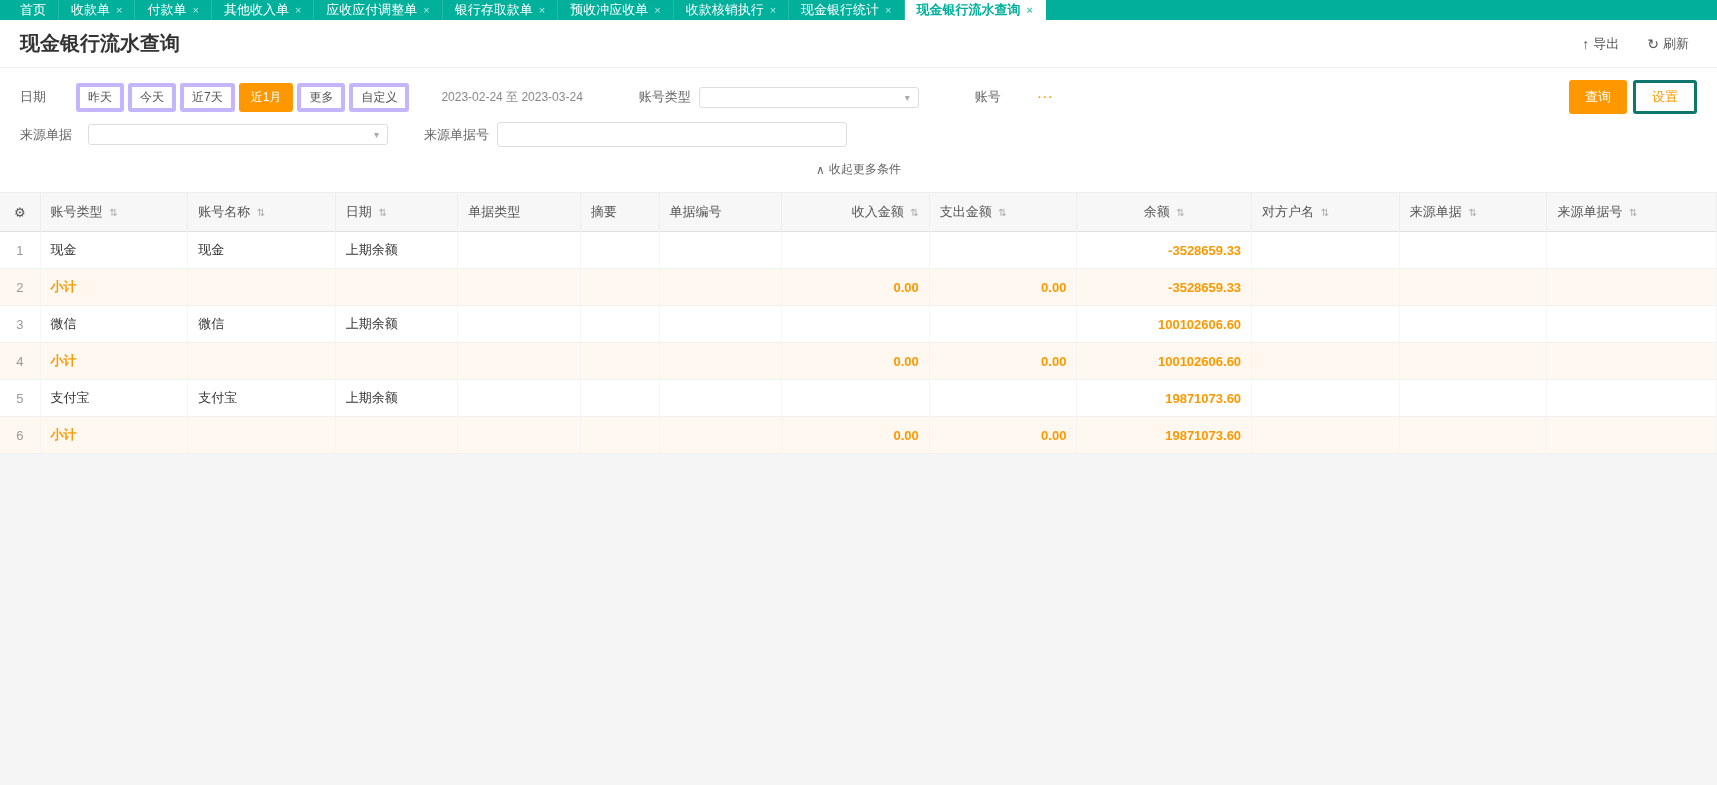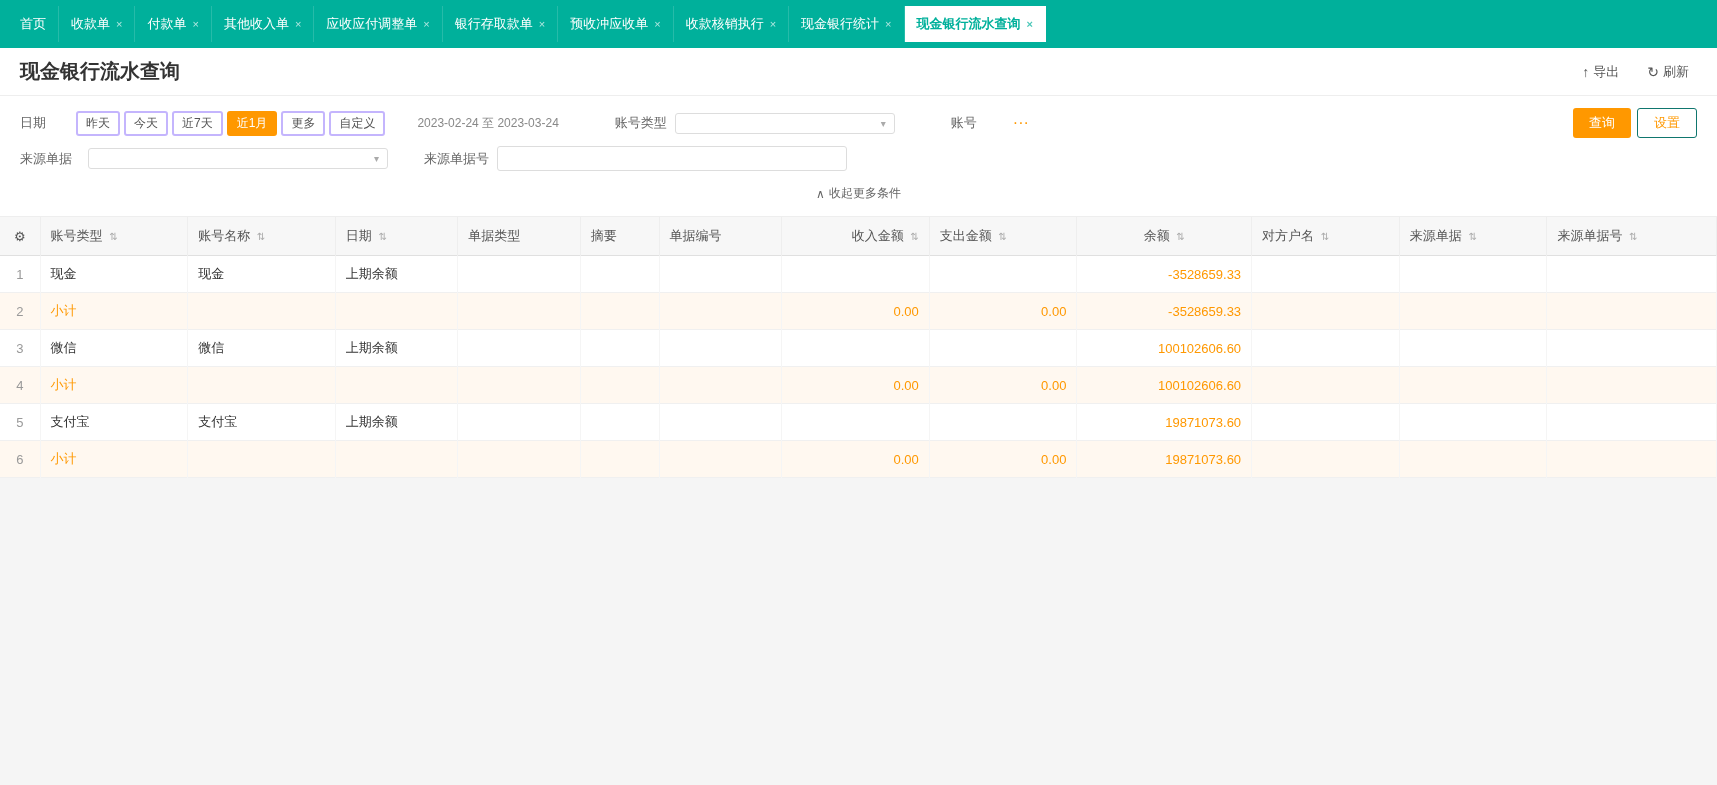--- a/index.html
+++ b/index.html
@@ -3,21 +3,21 @@
   <meta charset="utf-8">
   <style>
     * { box-sizing: border-box; margin: 0; padding: 0; }
     body { font-family: 'Microsoft YaHei', Arial, sans-serif; font-size: 13px; background: #f5f5f5; color: #333; }
 
     
     .top-nav {
       display: flex;
       align-items: center;
       background: #00b09b;
-      height: 48px;
+      height: 20px;
       padding: 0 8px;
       overflow: hidden;
     }
     .top-nav .nav-item {
       display: flex;
       align-items: center;
       padding: 0 12px;
       height: 36px;
       color: #fff;
       font-size: 13px;
@@ -87,21 +87,21 @@
       white-space: nowrap;
       min-width: 40px;
     }
     .filter-date-btns {
       display: flex;
       align-items: center;
       gap: 4px;
     }
     .date-btn {
       padding: 2px 8px;
-      border: 2px solid #c4b5fd;
+      border: 4px solid #c4b5fd;
       border-radius: 3px;
       cursor: pointer;
       font-size: 12px;
       background: #fff;
       color: #555;
     }
     .date-btn.active {
       background: #ff9800;
       color: #fff;
       border-color: #ff9800;
@@ -152,21 +152,21 @@
       color: #fff;
       border: none;
       border-radius: 3px;
       padding: 6px 16px;
       cursor: pointer;
       font-size: 13px;
     }
     .settings-btn {
       background: #fff;
       color: #ff9800;
-      border: 1px solid #0f766e;
+      border: 3px solid #0f766e;
       border-radius: 3px;
       padding: 5px 16px;
       cursor: pointer;
       font-size: 13px;
     }
     .btn-group-right {
       display: flex;
       flex-direction: row;
       gap: 6px;
       margin-left: auto;
@@ -220,20 +220,21 @@
       padding: 9px 10px;
       color: #333;
       border-right: 1px solid #f5f5f5;
       white-space: nowrap;
     }
     tbody td.number {
       text-align: right;
     }
     tbody td.orange {
       color: #ff9800;
+      font-weight: bold;
     }
     tbody td.row-num {
       color: #999;
       text-align: center;
     }
     .subtotal td {
       color: #888;
     }
     .subtotal td.orange {
       color: #ff9800;

